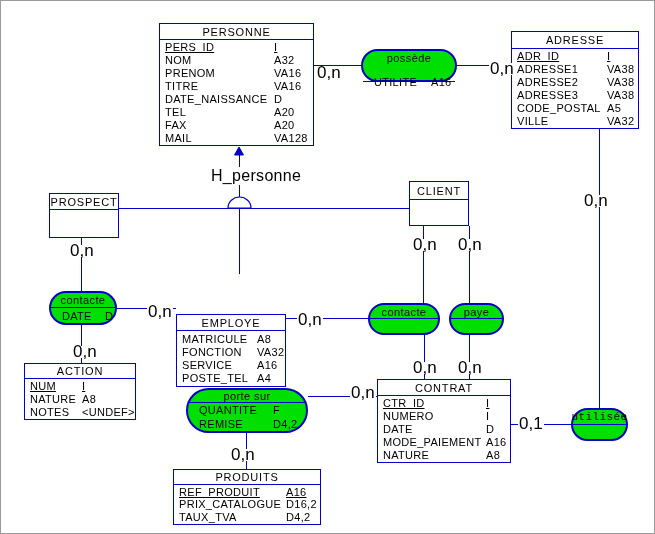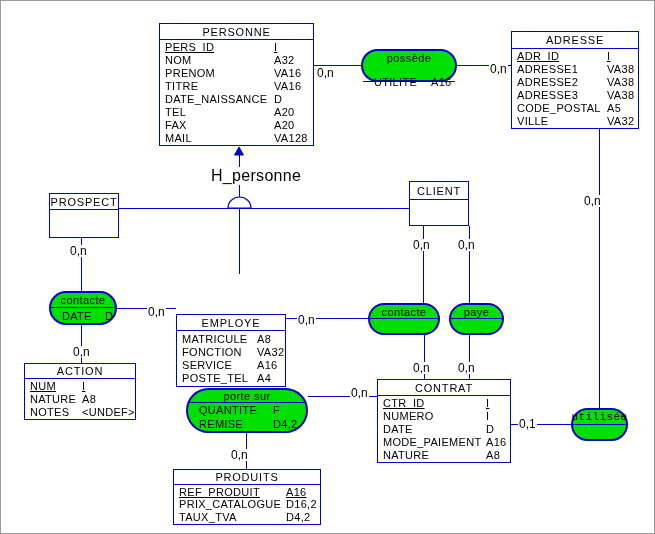--- a/index.html
+++ b/index.html
@@ -34,21 +34,21 @@
   }
   .rtitle { position:absolute; left:0; right:0; top:0; display:flex;
             align-items:center; justify-content:center; font-size:11px;
             letter-spacing:0.4px; }
   .rattrs { position:absolute; left:0; right:0; bottom:0;
             border-top:1px solid #0000C8; display:flex; flex-direction:column; }
   .relrow { flex:1; position:relative; display:flex; align-items:center;
             font-size:11px; letter-spacing:0.3px; white-space:nowrap; }
   .relrow .rname { left:11px; }
 
-  .card { position:absolute; background:#ffffff; font-size:12px;
+  .card { position:absolute; background:#ffffff; font-size:17px;
           line-height:12px; padding:0 1px; white-space:nowrap; }
   .hlabel { position:absolute; background:#ffffff; font-size:16px;
             letter-spacing:0.3px; white-space:nowrap; }
 </style>
 </head>
 <body>
 
 <div id="stage">
     <svg width="655" height="534" class="connlayer">
       <line x1="313" y1="64" x2="360" y2="64" class="conn"></line>

